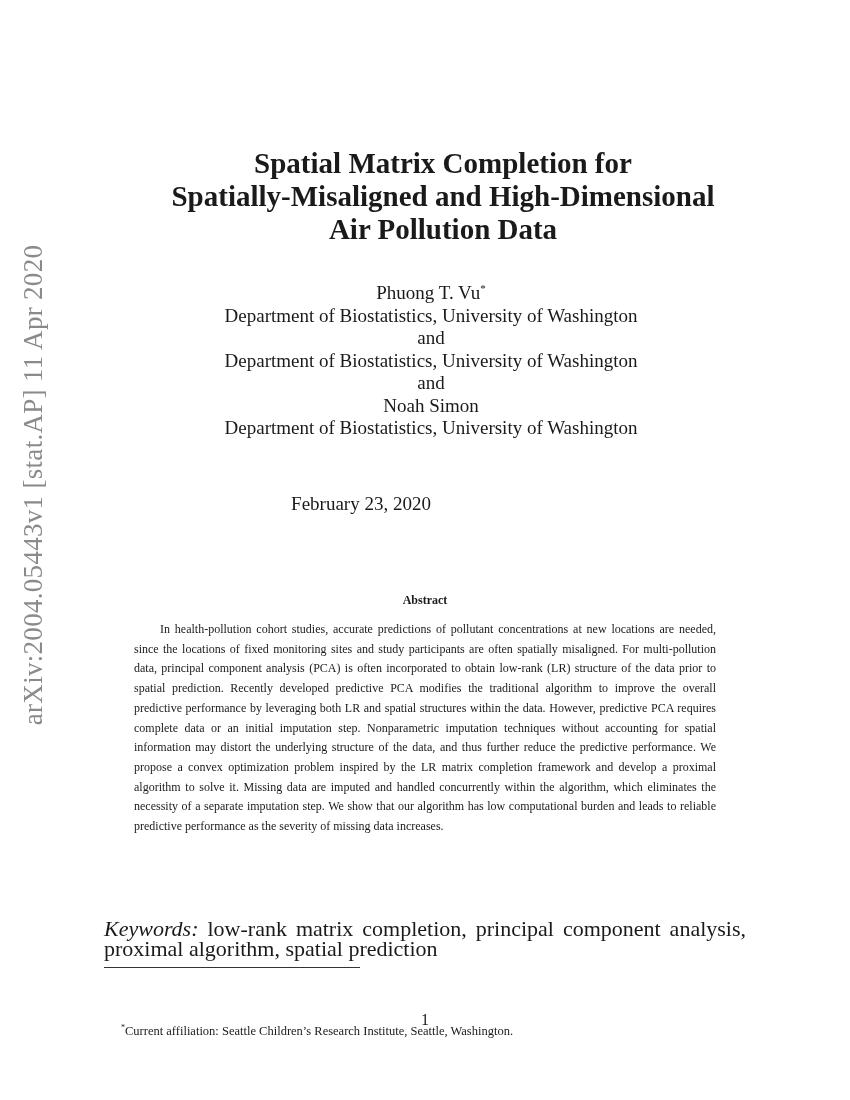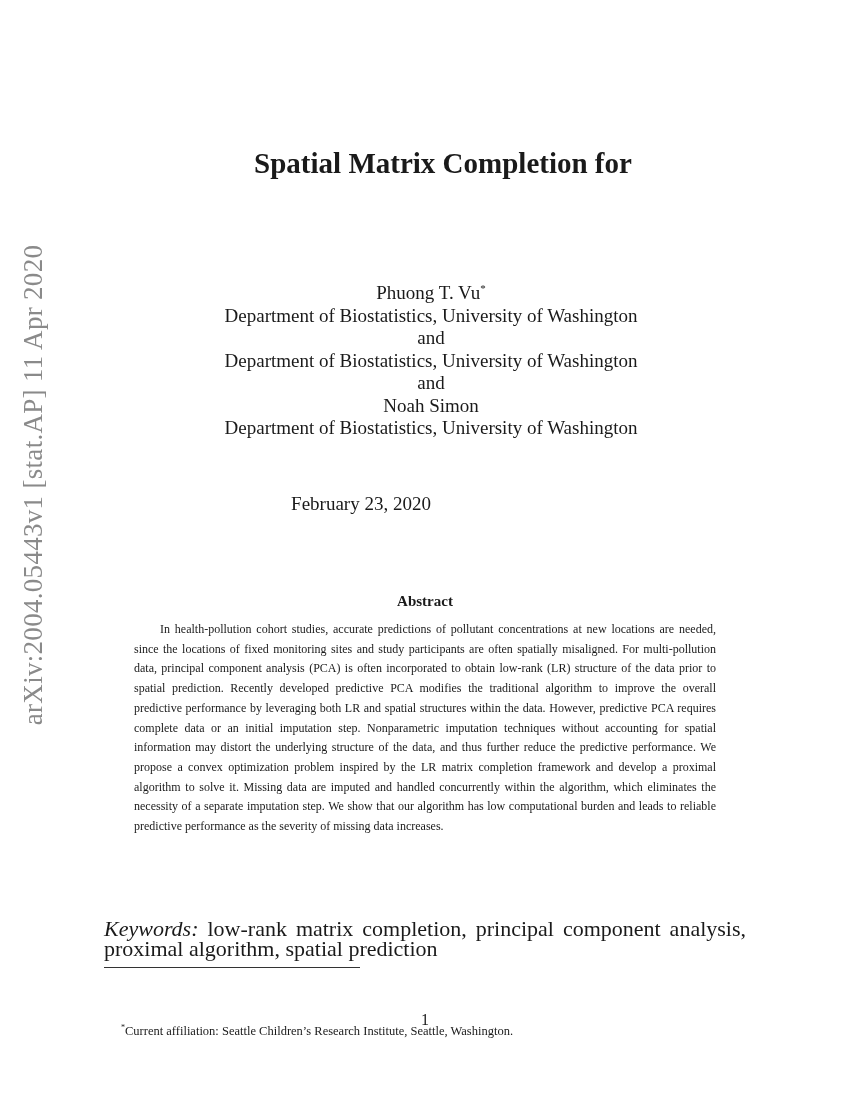--- a/index.html
+++ b/index.html
@@ -24,21 +24,21 @@
   .authors {
     position: absolute; left: 0; width: 850px; top: 282px; text-align: center;
     font-size: 19px; line-height: 22.5px; margin-left: 6px;
   }
   .authors sup { font-size: 11px; vertical-align: 7px; line-height: 0; }
   .date {
     position: absolute; left: 0; width: 722px; top: 493px; text-align: center; font-size: 19px;
   }
   .abstract-heading {
     position: absolute; left: 0; width: 850px; top: 593px; text-align: center;
-    font-weight: bold; font-size: 15px;
+    font-weight: bold; font-size: 12px;
   }
   .abstract-body {
     position: absolute; left: 134px; width: 582px; top: 620px;
     font-size: 12px; line-height: 19.7px; text-align: justify; text-indent: 26px;
     hyphens: manual;
   }
   .keywords {
     position: absolute; left: 104px; width: 642px; top: 919px;
     font-size: 22px; line-height: 20px; text-align: justify;
   }
@@ -57,20 +57,22 @@
 </style>
 </head>
 <body>
 
 <div class="arxiv-stamp">
   <span>arXiv:2004.05443v1  [stat.AP]  11 Apr 2020</span>
 </div>
 
 <h1 class="title">
   <div>Spatial Matrix Completion for</div>
+  <div>Spatially-Misaligned and High-Dimensional</div>
+  <div>Air Pollution Data</div>
 </h1>
 
 <div class="authors">
   <div><span>Phuong T. Vu</span><sup>*</sup></div>
   <div>Department of Biostatistics, University of Washington</div>
   <div>and</div>
   <div>Department of Biostatistics, University of Washington</div>
   <div>and</div>
   <div>Noah Simon</div>
   <div>Department of Biostatistics, University of Washington</div>

